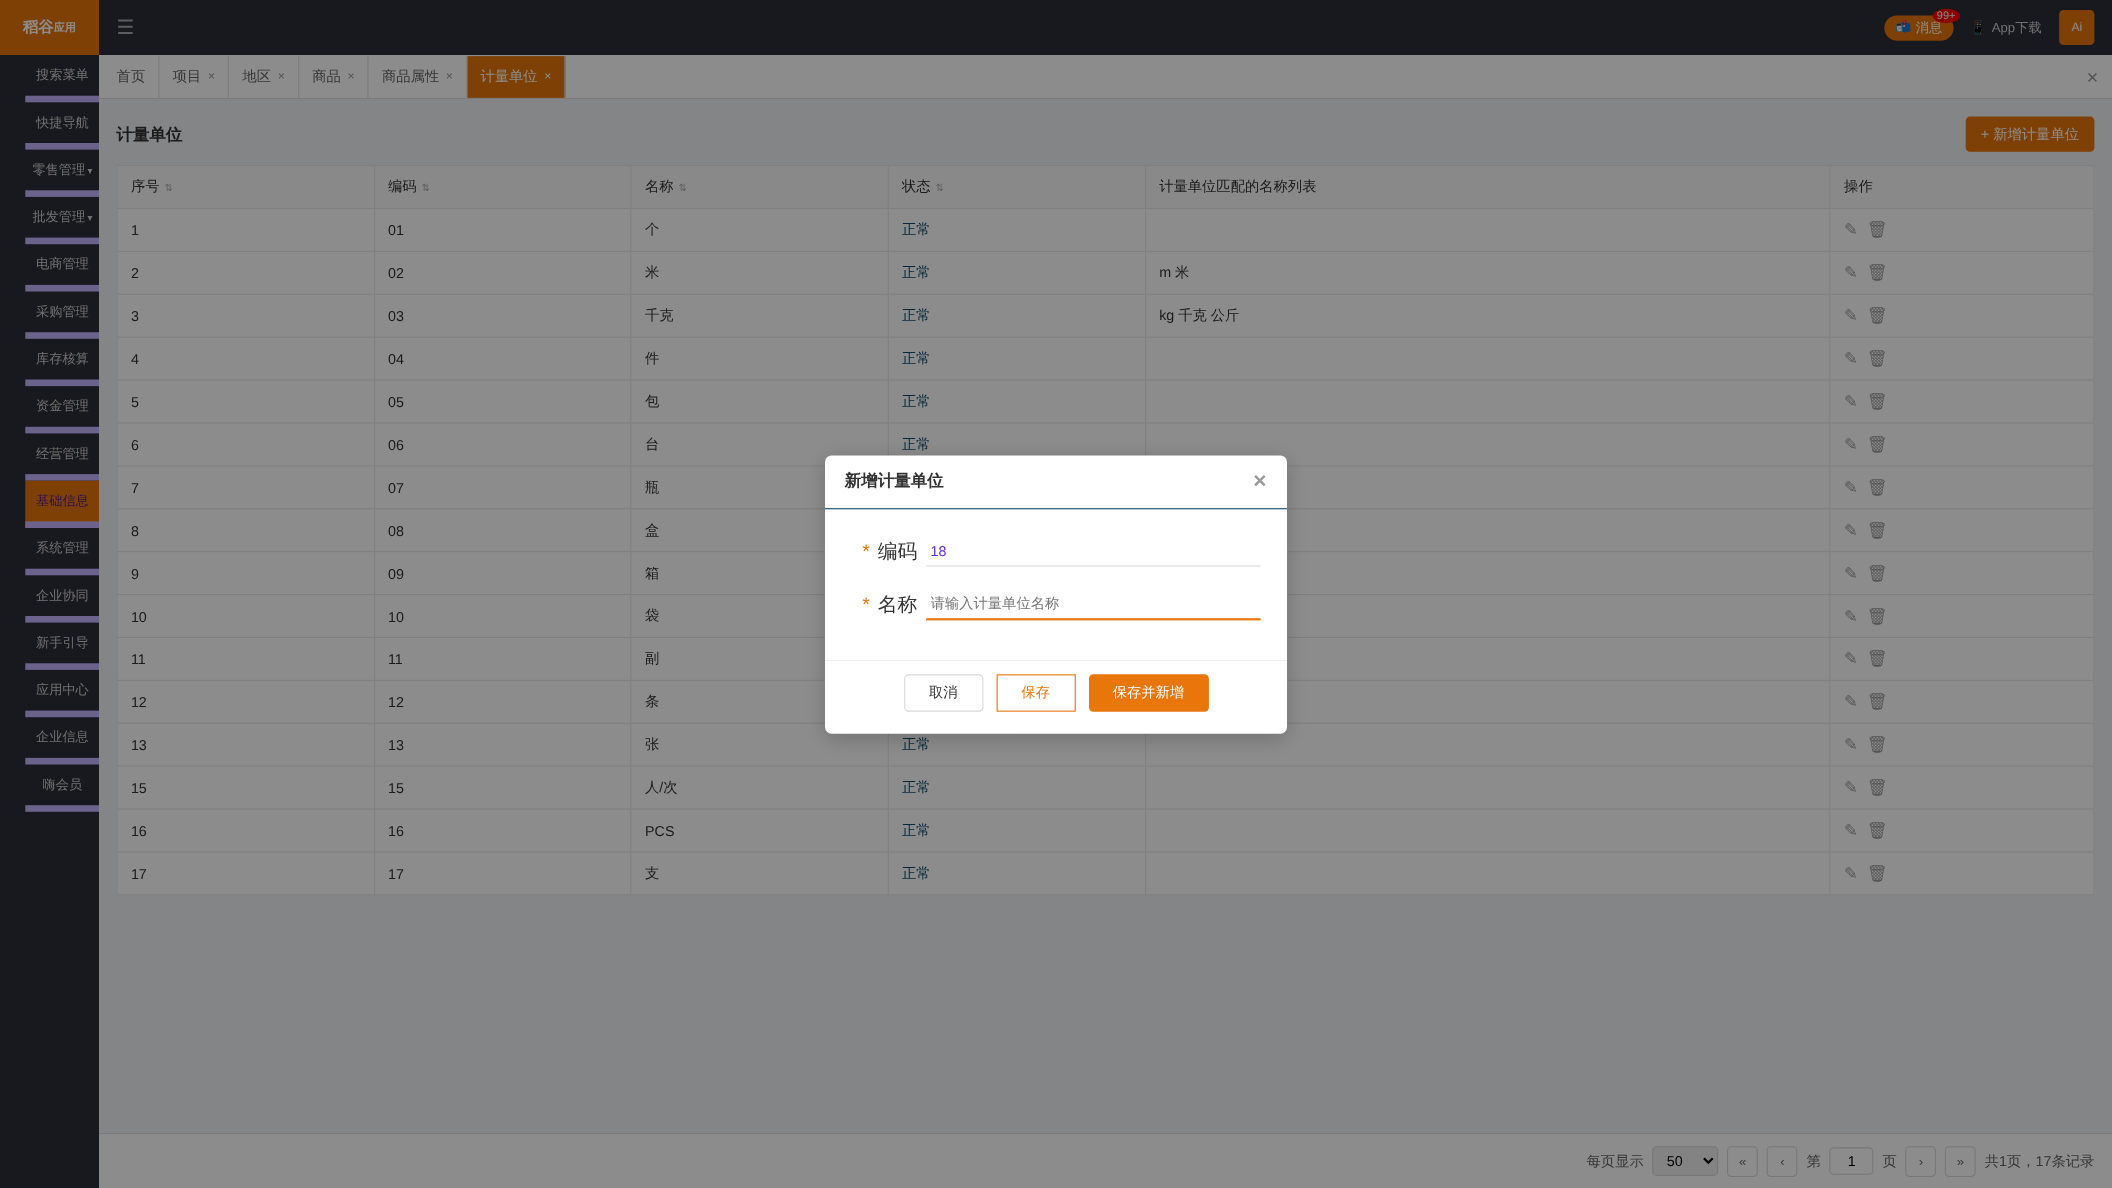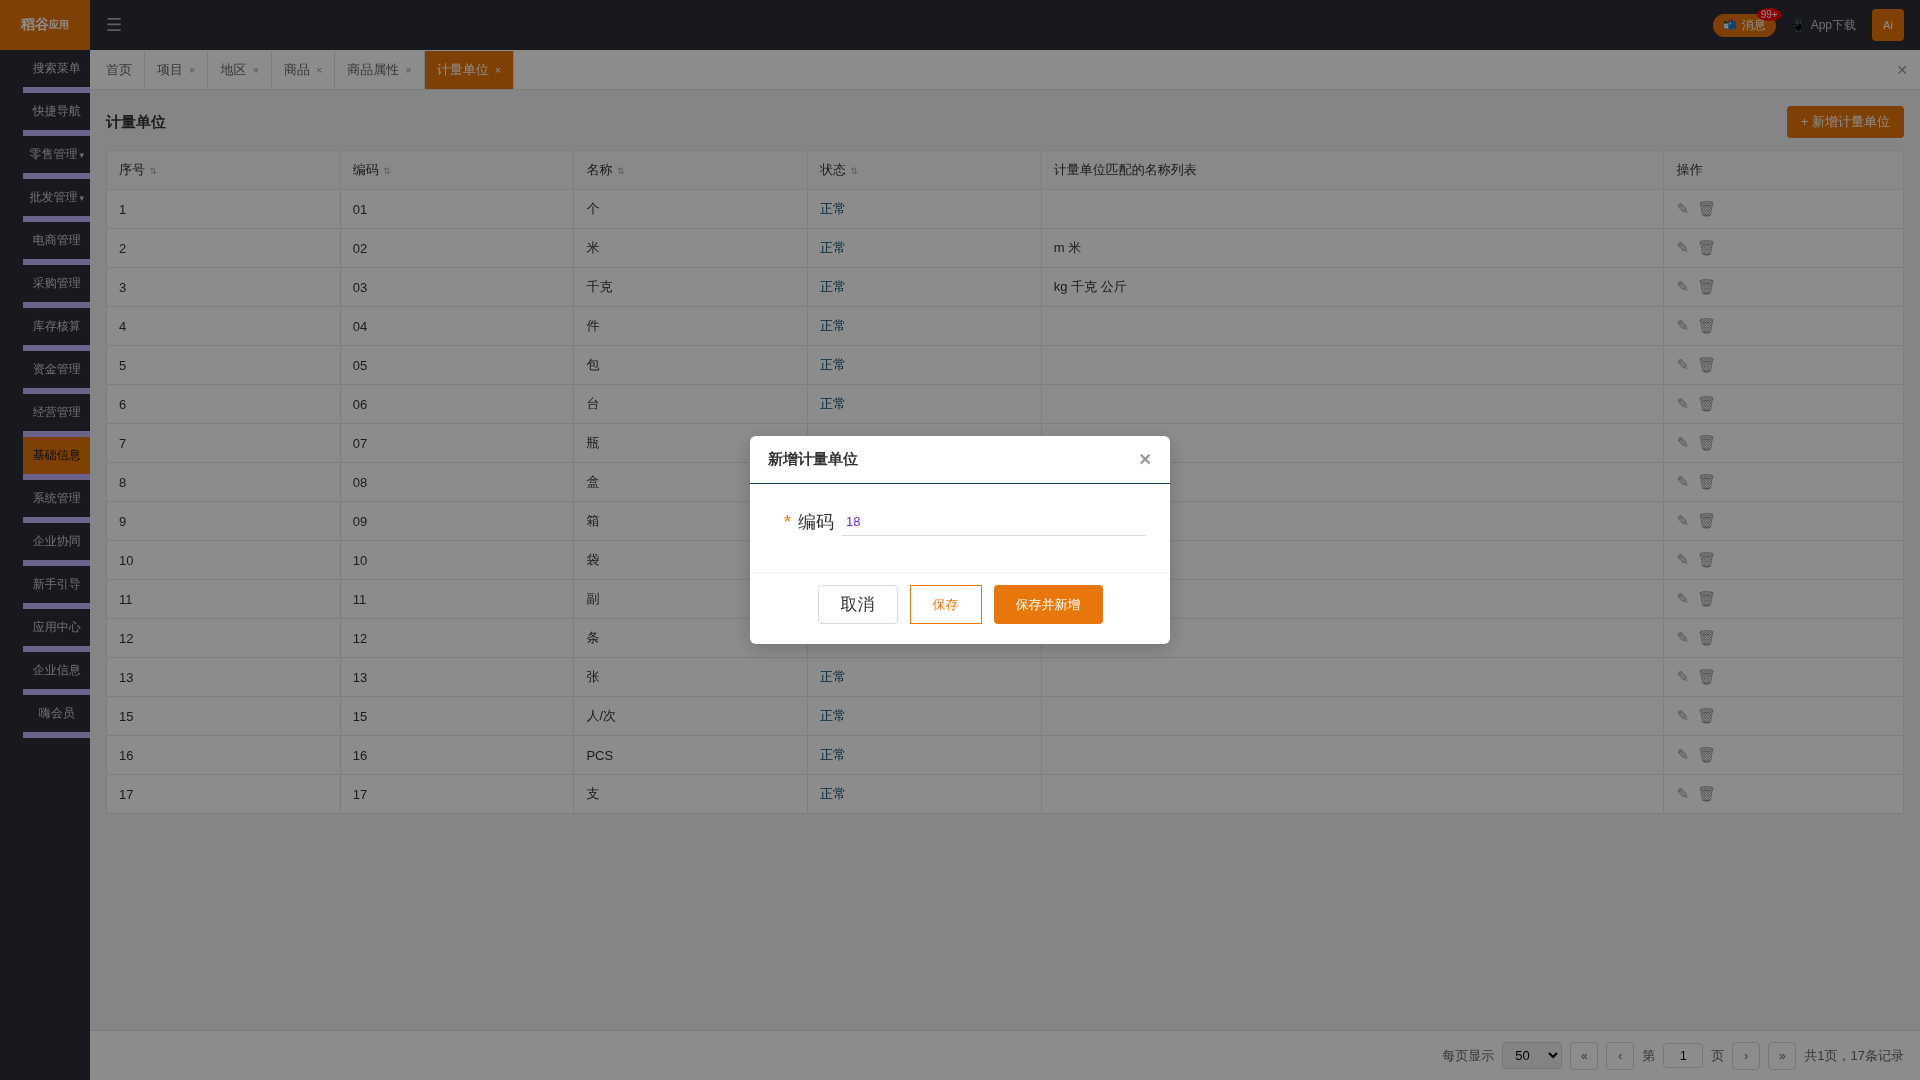--- a/index.html
+++ b/index.html
@@ -29,21 +29,21 @@
     }
     .sidebar-nav-item {
       width: 100%;
       padding: 10px 6px;
       text-align: center;
       color: #ccc;
       cursor: pointer;
       font-size: 12px;
       border-bottom: 6px solid #c4b5fd;
     }
-    .sidebar-nav-item.active { background: #e8760a; color: #0f172a; }
+    .sidebar-nav-item.active { background: #e8760a; color: #4c1d95; }
     .sidebar-nav-item .nav-arrow {
       display: inline-block;
       font-size: 9px;
       margin-left: 2px;
     }
 
     
     .main-area {
       flex: 1;
       display: flex;
@@ -346,21 +346,21 @@
       justify-content: center;
       gap: 12px;
       border-top: 1px solid #f0f0f0;
     }
     .btn-cancel {
       border: 1px solid #d9d9d9;
       background: white;
       padding: 7px 22px;
       border-radius: 4px;
       cursor: pointer;
-      font-size: 17px;
+      font-size: 13px;
       color: #333;
     }
     .btn-save {
       border: 1px solid #e8760a;
       background: white;
       color: #e8760a;
       padding: 7px 22px;
       border-radius: 0;
       cursor: pointer;
       font-size: 13px;
@@ -706,20 +706,27 @@
       <span class="modal-close">✕</span>
     </div>
     <div class="modal-body">
       <div class="form-row">
         <div class="form-label">
           <span class="required">*</span>
           <span>编码</span>
         </div>
         <input class="form-input" type="text" id="code-input" value="18" style="">
       </div>
+      <div class="form-row">
+        <div class="form-label">
+          <span class="required">*</span>
+          <span>名称</span>
+        </div>
+        <input class="form-input active-border" type="text" id="name-input" placeholder="请输入计量单位名称" style="">
+      </div>
     </div>
     <div class="modal-footer">
       <button class="btn-cancel">取消</button>
       <button class="btn-save">保存</button>
       <button class="btn-save-new">保存并新增</button>
     </div>
   </div>
 </div>
 
 </body></html>

